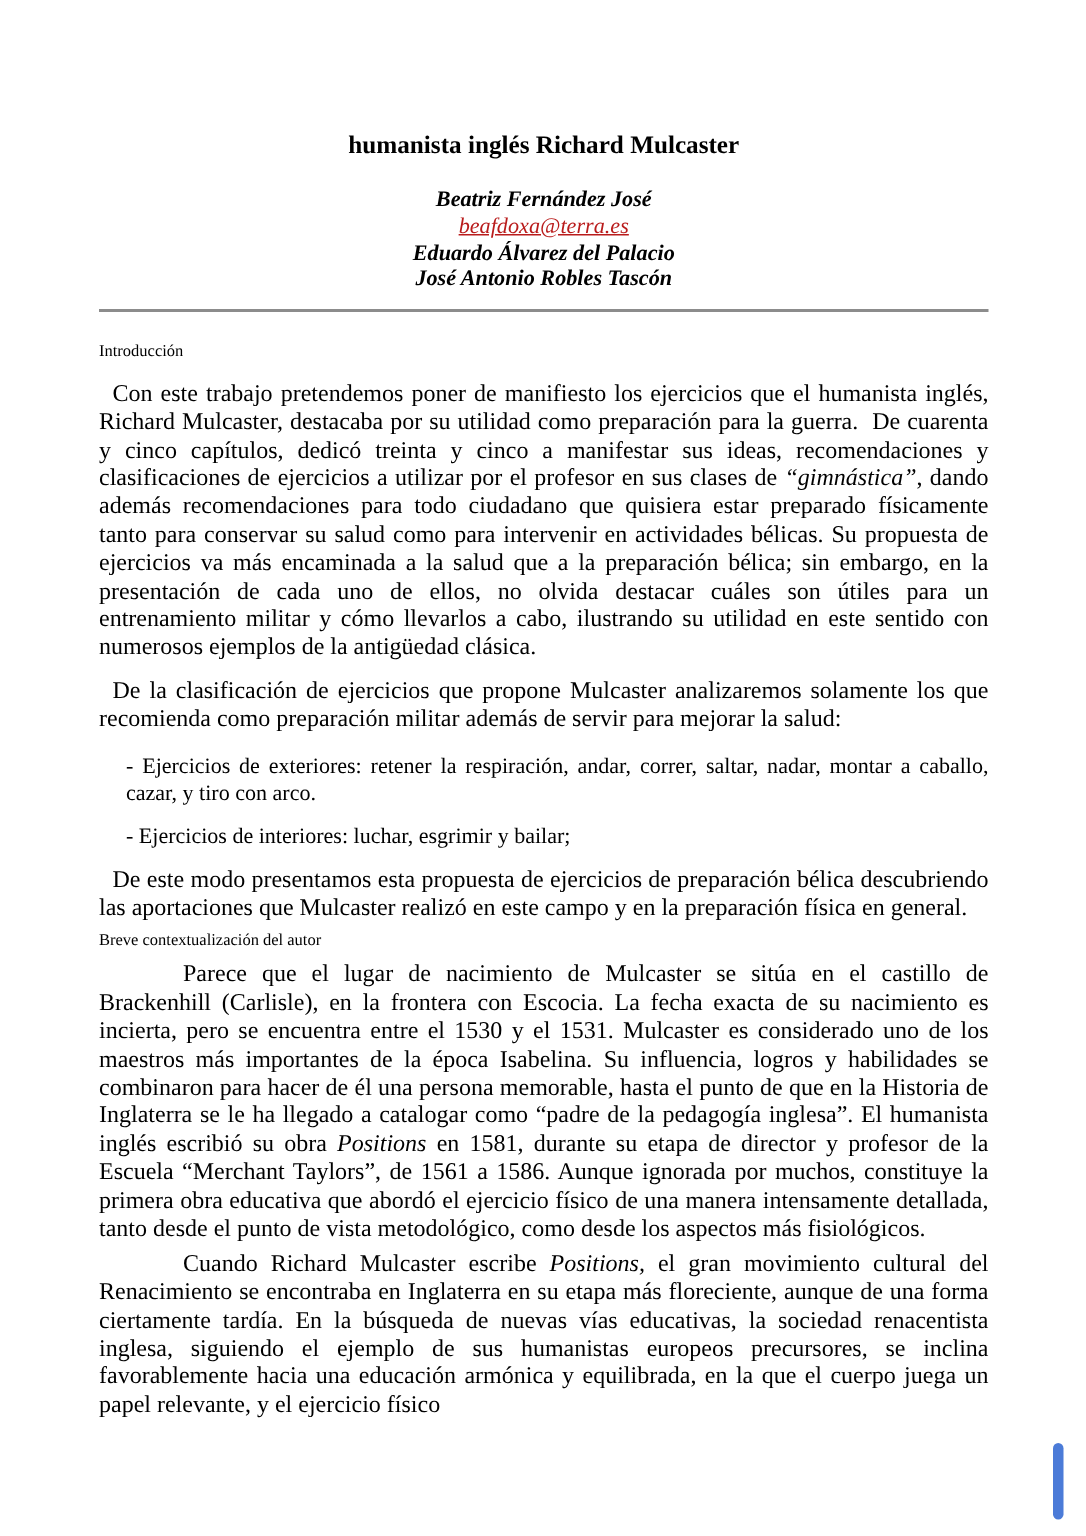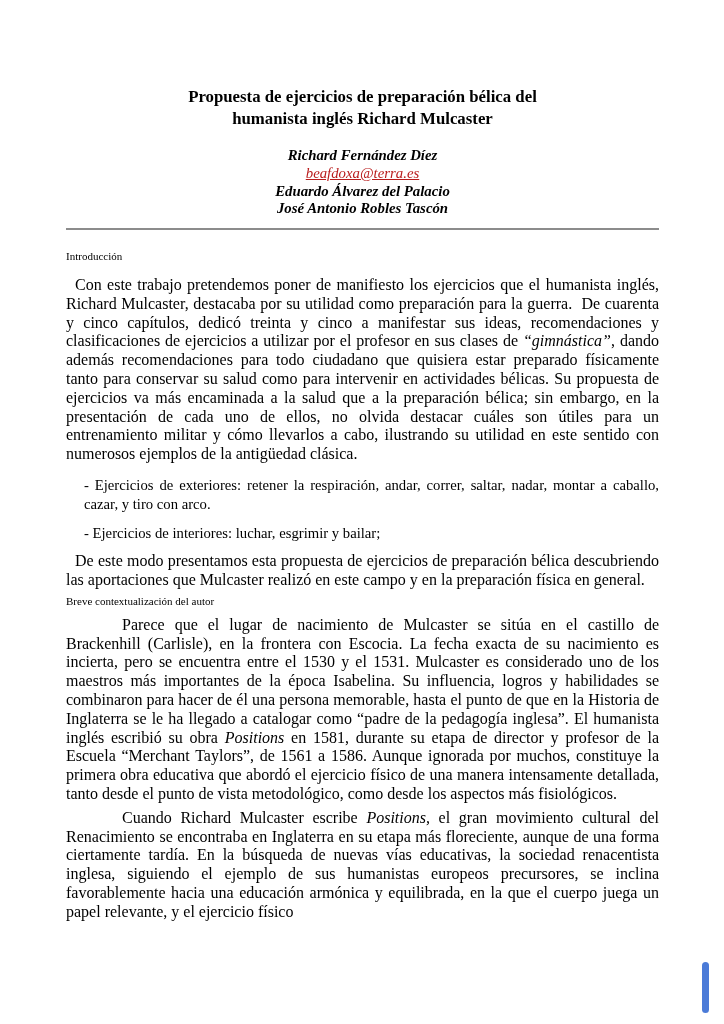--- a/index.html
+++ b/index.html
@@ -73,37 +73,37 @@
     border-radius:4px;
   }
 </style>
 </head>
 <body>
 
 <div class="page">
   <div class="content">
 
     <div class="title">
-      <div>Propuesta de ejercicios de preparación bélica del</div>
       <div>humanista inglés Richard Mulcaster</div>
     </div>
 
     <div class="authors">
-      <div class="bold">Richard Fernández Díez</div>
+      <div class="bold">Beatriz Fernández José</div>
       <div class="email-line"><span class="link">beafdoxa@terra.es</span></div>
       <div class="bold">Eduardo Álvarez del Palacio</div>
       <div class="bold">José Antonio Robles Tascón</div>
     </div>
 
     <hr class="rule">
 
     <div class="heading">Introducción</div>
 
     <p class="body"><span>Con este trabajo pretendemos poner de manifiesto los ejercicios que el humanista inglés, Richard Mulcaster, destacaba por su utilidad como preparación para la guerra.&nbsp; De cuarenta y cinco capítulos, dedicó treinta y cinco a manifestar sus ideas, recomendaciones y clasificaciones de ejercicios a utilizar por el profesor en sus clases de </span><span class="ital">“gimnástica”</span><span>, dando además recomendaciones para todo ciudadano que quisiera estar preparado físicamente tanto para conservar su salud como para intervenir en actividades bélicas. Su propuesta de ejercicios va más encaminada a la salud que a la preparación bélica; sin embargo, en la presentación de cada uno de ellos, no olvida destacar cuáles son útiles para un entrenamiento militar y cómo llevarlos a cabo, ilustrando su utilidad en este sentido con numerosos ejemplos de la antigüedad clásica.</span></p>
 
+    <p class="body">De la clasificación de ejercicios que propone Mulcaster analizaremos solamente los que recomienda como preparación militar además de servir para mejorar la salud:</p>
 
     <p class="list-item second">- Ejercicios de exteriores: retener la respiración, andar, correr, saltar, nadar, montar a caballo, cazar, y tiro con arco.</p>
 
     <p class="list-item">- Ejercicios de interiores: luchar, esgrimir y bailar;</p>
 
     <p class="body">De este modo presentamos esta propuesta de ejercicios de preparación bélica descubriendo las aportaciones que Mulcaster realizó en este campo y en la preparación física en general.</p>
 
     <div class="heading second">Breve contextualización del autor</div>
 
     <p class="body big-indent tight"><span>Parece que el lugar de nacimiento de Mulcaster se sitúa en el castillo de Brackenhill (Carlisle), en la frontera con Escocia. La fecha exacta de su nacimiento es incierta, pero se encuentra entre el 1530 y el 1531. Mulcaster es considerado uno de los maestros más importantes de la época Isabelina. Su influencia, logros y habilidades se combinaron para hacer de él una persona memorable, hasta el punto de que en la Historia de Inglaterra se le ha llegado a catalogar como “padre de la pedagogía inglesa”. El humanista inglés escribió su obra </span><span class="ital">Positions</span><span> en 1581, durante su etapa de director y profesor de la Escuela “Merchant Taylors”, de 1561 a 1586. Aunque ignorada por muchos, constituye la primera obra educativa que abordó el ejercicio físico de una manera intensamente detallada, tanto desde el punto de vista metodológico, como desde los aspectos más fisiológicos.</span></p>

